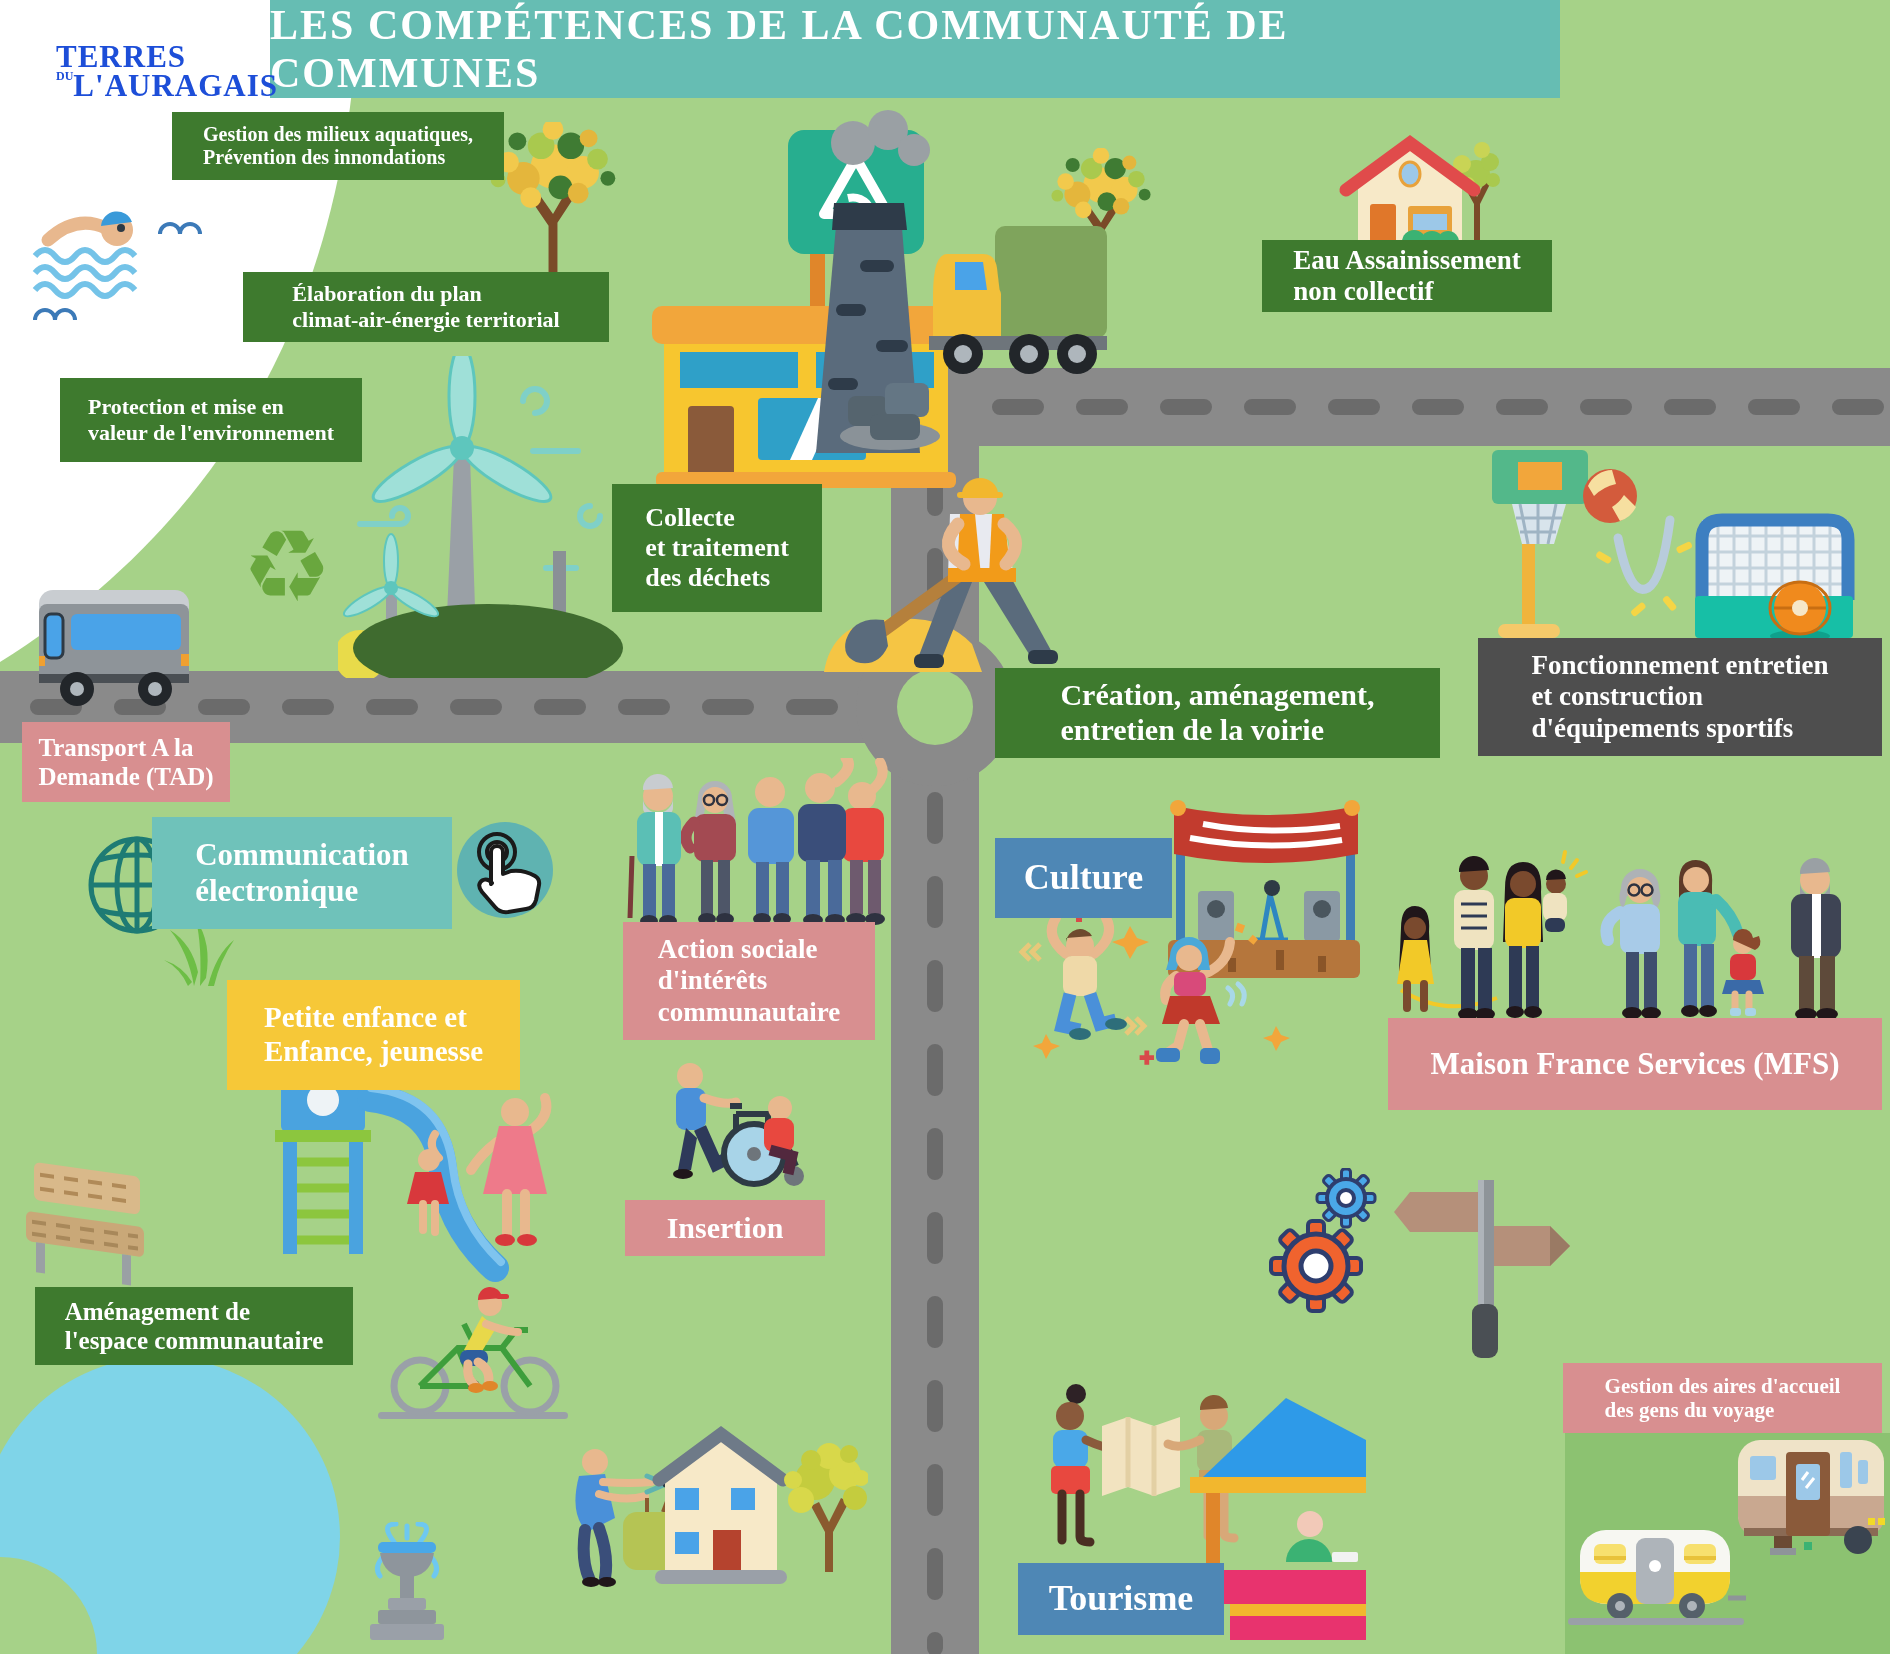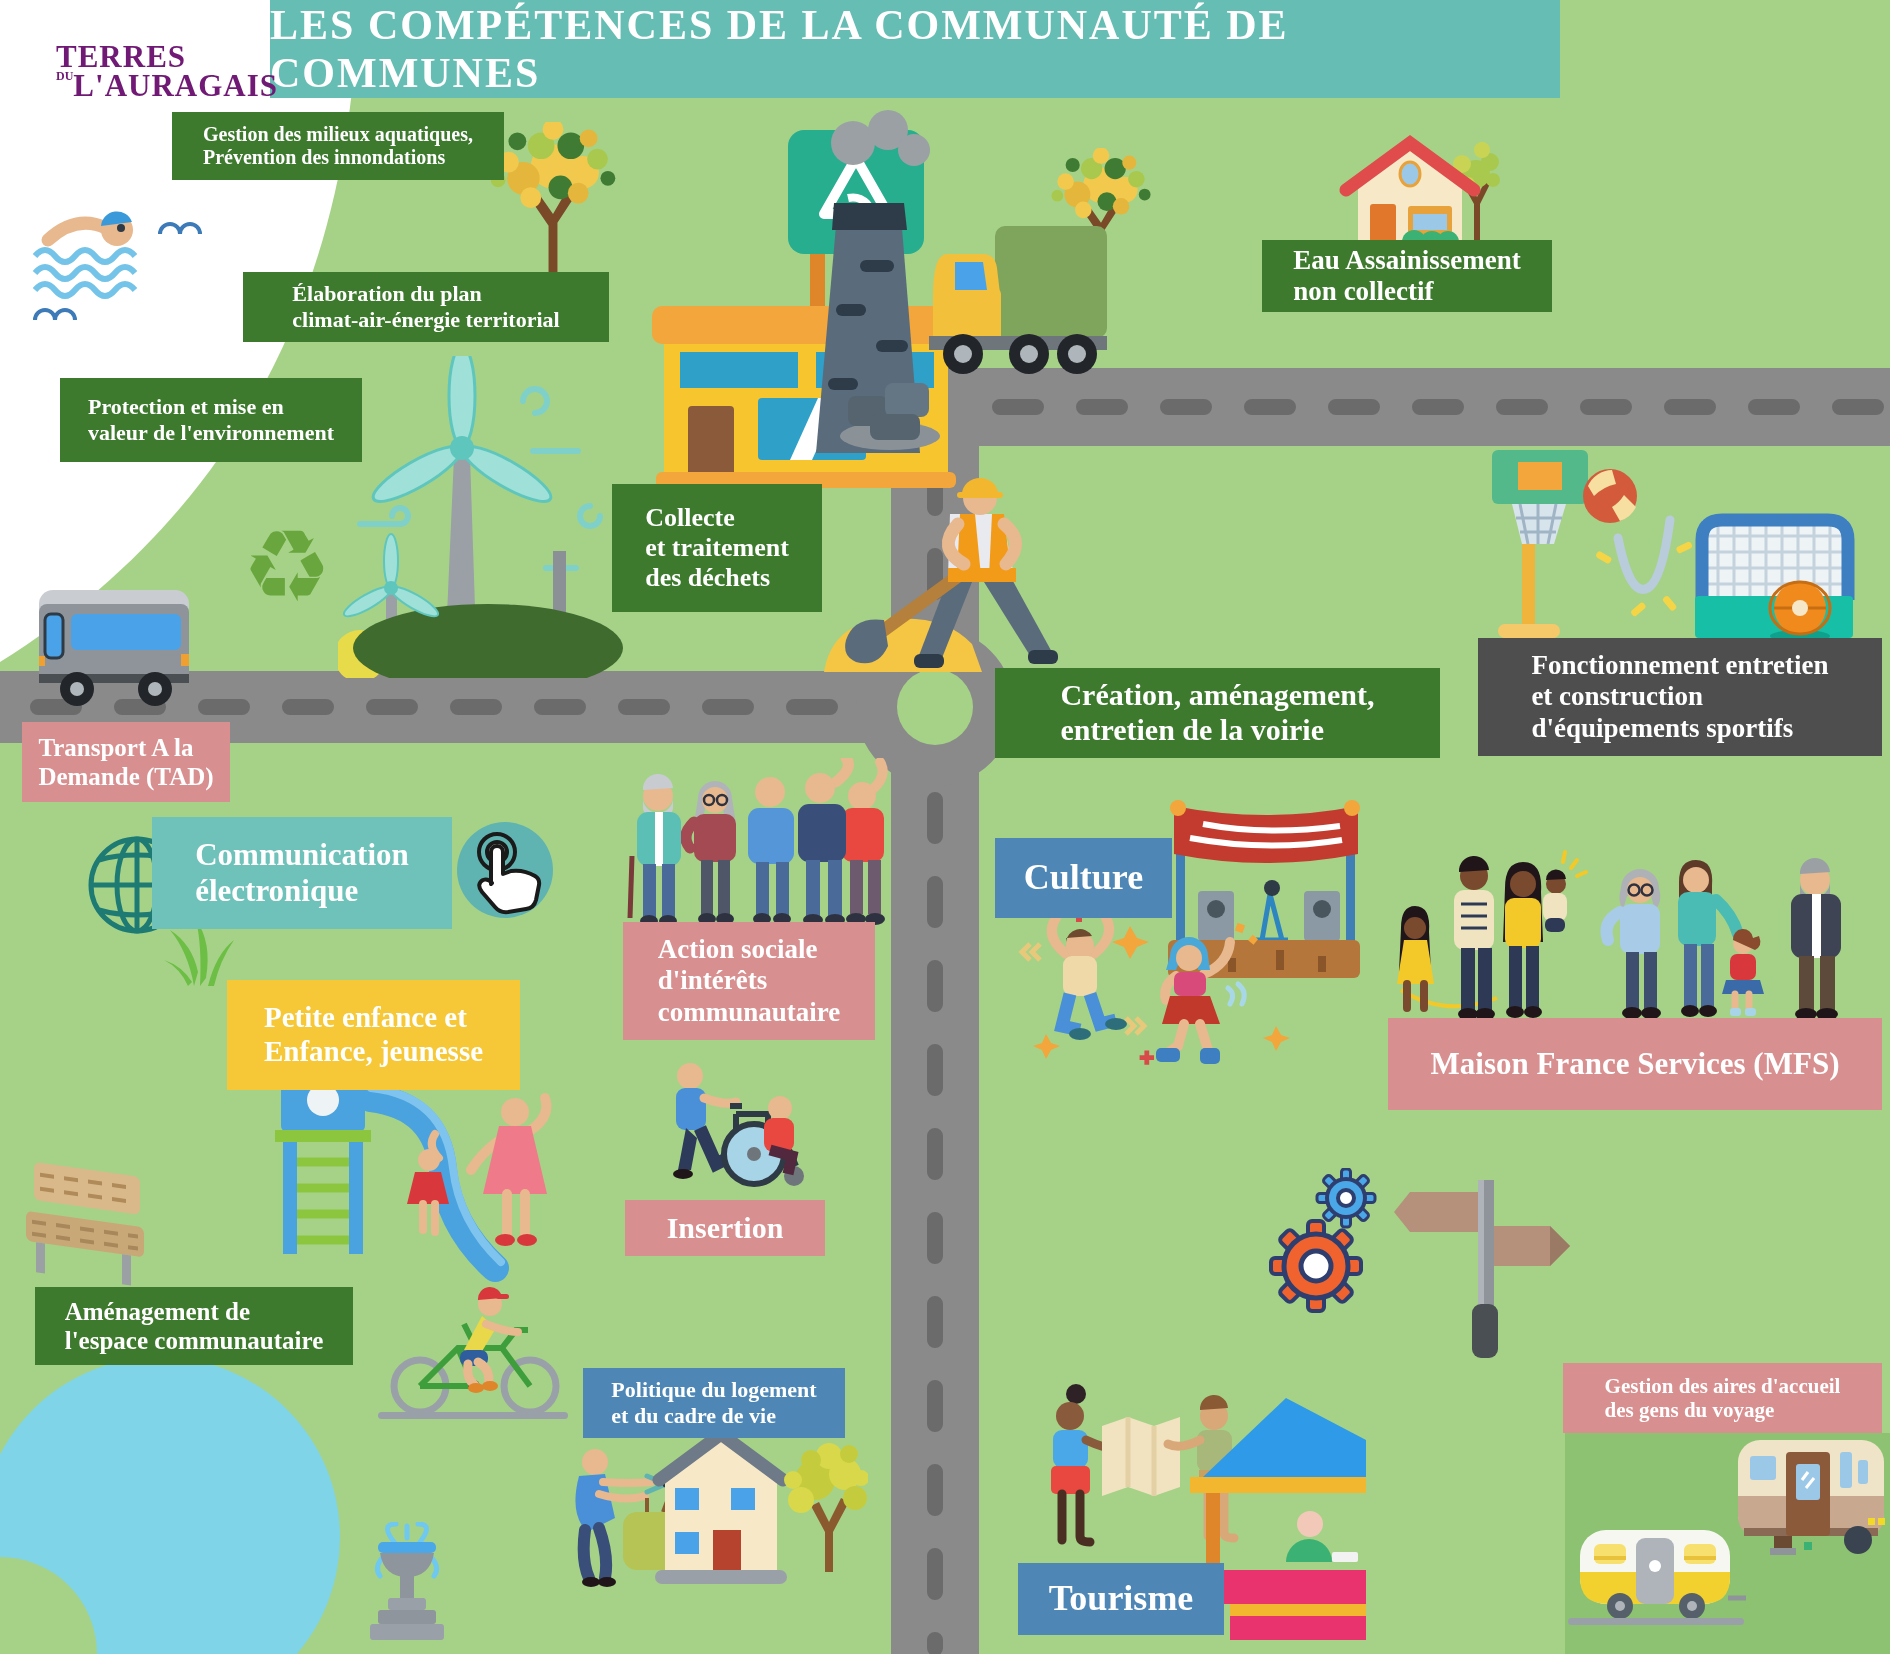--- a/index.html
+++ b/index.html
@@ -10,21 +10,21 @@
        color:#fff;font-weight:bold;white-space:pre-line;line-height:1.16;padding:0 8px;
        box-sizing:border-box;z-index:3}
   .g{background:#3e7a2e}.pk{background:#d88f90}.bl{background:#4e87b5}
   .tl{background:#6fc2ba}.yl{background:#f6c838}.gy{background:#4e4e4e}
   .icon{position:absolute;z-index:2}
   .hi{z-index:4}
   #banner{position:absolute;left:270px;top:0;width:1290px;height:98px;background:#66bdb3;
           display:flex;align-items:center;justify-content:center;color:#fff;font-weight:bold;
           font-size:42px;letter-spacing:2px;z-index:3}
   #logo{position:absolute;left:52px;top:20px;width:215px;height:102px;display:flex;
-        align-items:center;gap:4px;color:#701a75;z-index:3}
+        align-items:center;gap:4px;color:#1d4ed8;z-index:3}
   #logo .lt{line-height:.95}
   #logo .big{font-size:31px;font-weight:bold;letter-spacing:1px}
   #logo .small{font-size:12px;font-weight:bold;vertical-align:top}
 </style>
 </head>
 <body>
 
 <div id="stage">
 
   <svg class="abs" style="left:0;top:0;z-index:1" width="1890" height="1654" viewBox="0 0 1890 1654">
@@ -111,22 +111,20 @@
   <div class="lbl pk" style="left:623px;top:922px;width:252px;height:118px;font-size:27px">Action sociale
 d'intérêts
 communautaire</div>
   <div class="lbl bl" style="left:995px;top:838px;width:177px;height:80px;font-size:36px">Culture</div>
   <div class="lbl yl" style="left:227px;top:980px;width:293px;height:110px;font-size:29px">Petite enfance et
 Enfance, jeunesse</div>
   <div class="lbl pk" style="left:1388px;top:1018px;width:494px;height:92px;font-size:31px">Maison France Services (MFS)</div>
   <div class="lbl pk" style="left:625px;top:1200px;width:200px;height:56px;font-size:30px">Insertion</div>
   <div class="lbl g" style="left:35px;top:1287px;width:318px;height:78px;font-size:25px">Aménagement de
 l'espace communautaire</div>
-  <div class="lbl bl" style="left:583px;top:1368px;width:262px;height:70px;font-size:22px">Politique du logement
-et du cadre de vie</div>
   <div class="lbl bl" style="left:1018px;top:1563px;width:206px;height:72px;font-size:36px">Tourisme</div>
   <div class="lbl pk" style="left:1563px;top:1363px;width:319px;height:70px;font-size:21px">Gestion des aires d'accueil
 des gens du voyage</div>
 
   <svg class="icon" style="left:20px;top:178px" width="205" height="165" viewBox="0 0 205 165">
     <path d="M140 56 a10 10 0 0 1 20 0 a10 10 0 0 1 20 0" fill="none" stroke="#3c7ab8" stroke-width="4"></path>
     <path d="M70 132 a10 10 0 0 1 20 0 a10 10 0 0 1 20 0" fill="none" stroke="#3c7ab8" stroke-width="4" transform="translate(-55 10)"></path>
     <g fill="none" stroke="#74c3e8" stroke-width="6">
       <path d="M15 78 q10 -12 20 0 t20 0 t20 0 t20 0 t20 0"></path>
       <path d="M15 95 q10 -12 20 0 t20 0 t20 0 t20 0 t20 0"></path>

